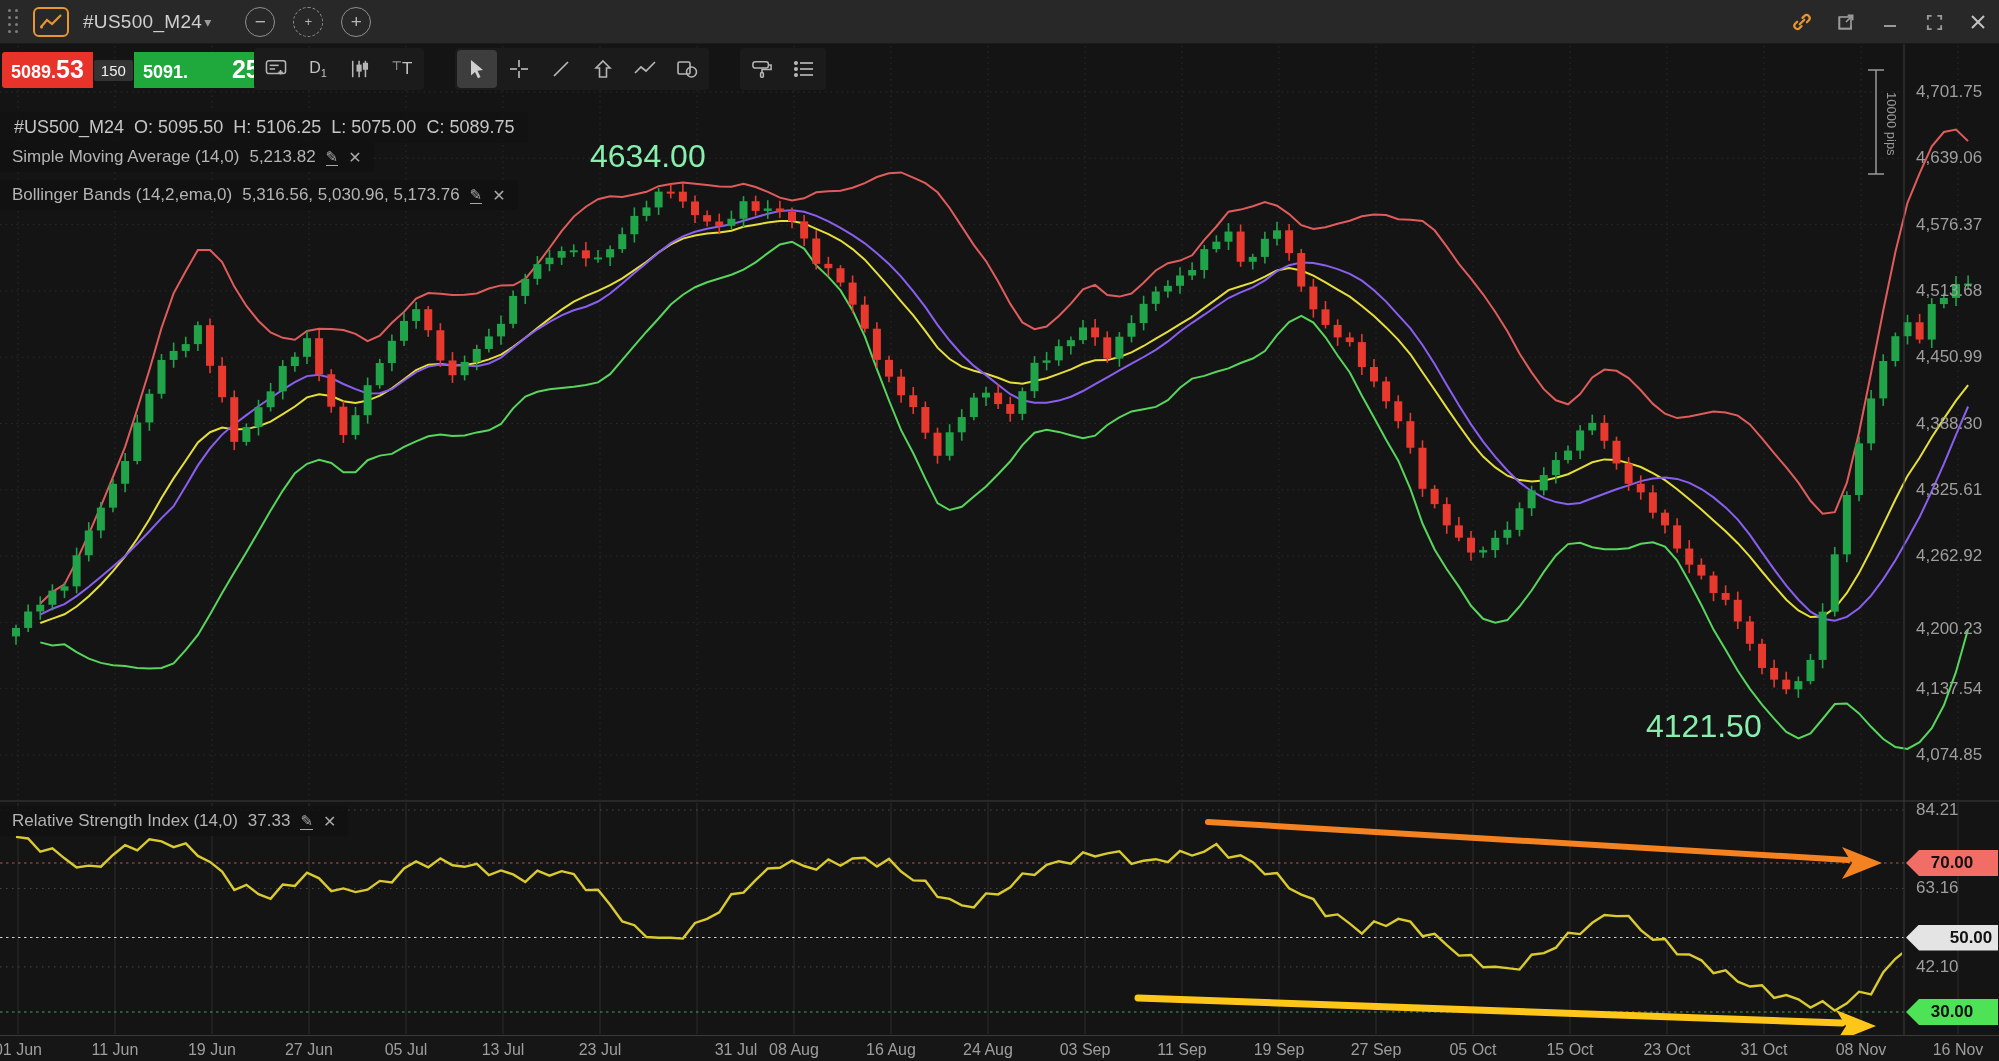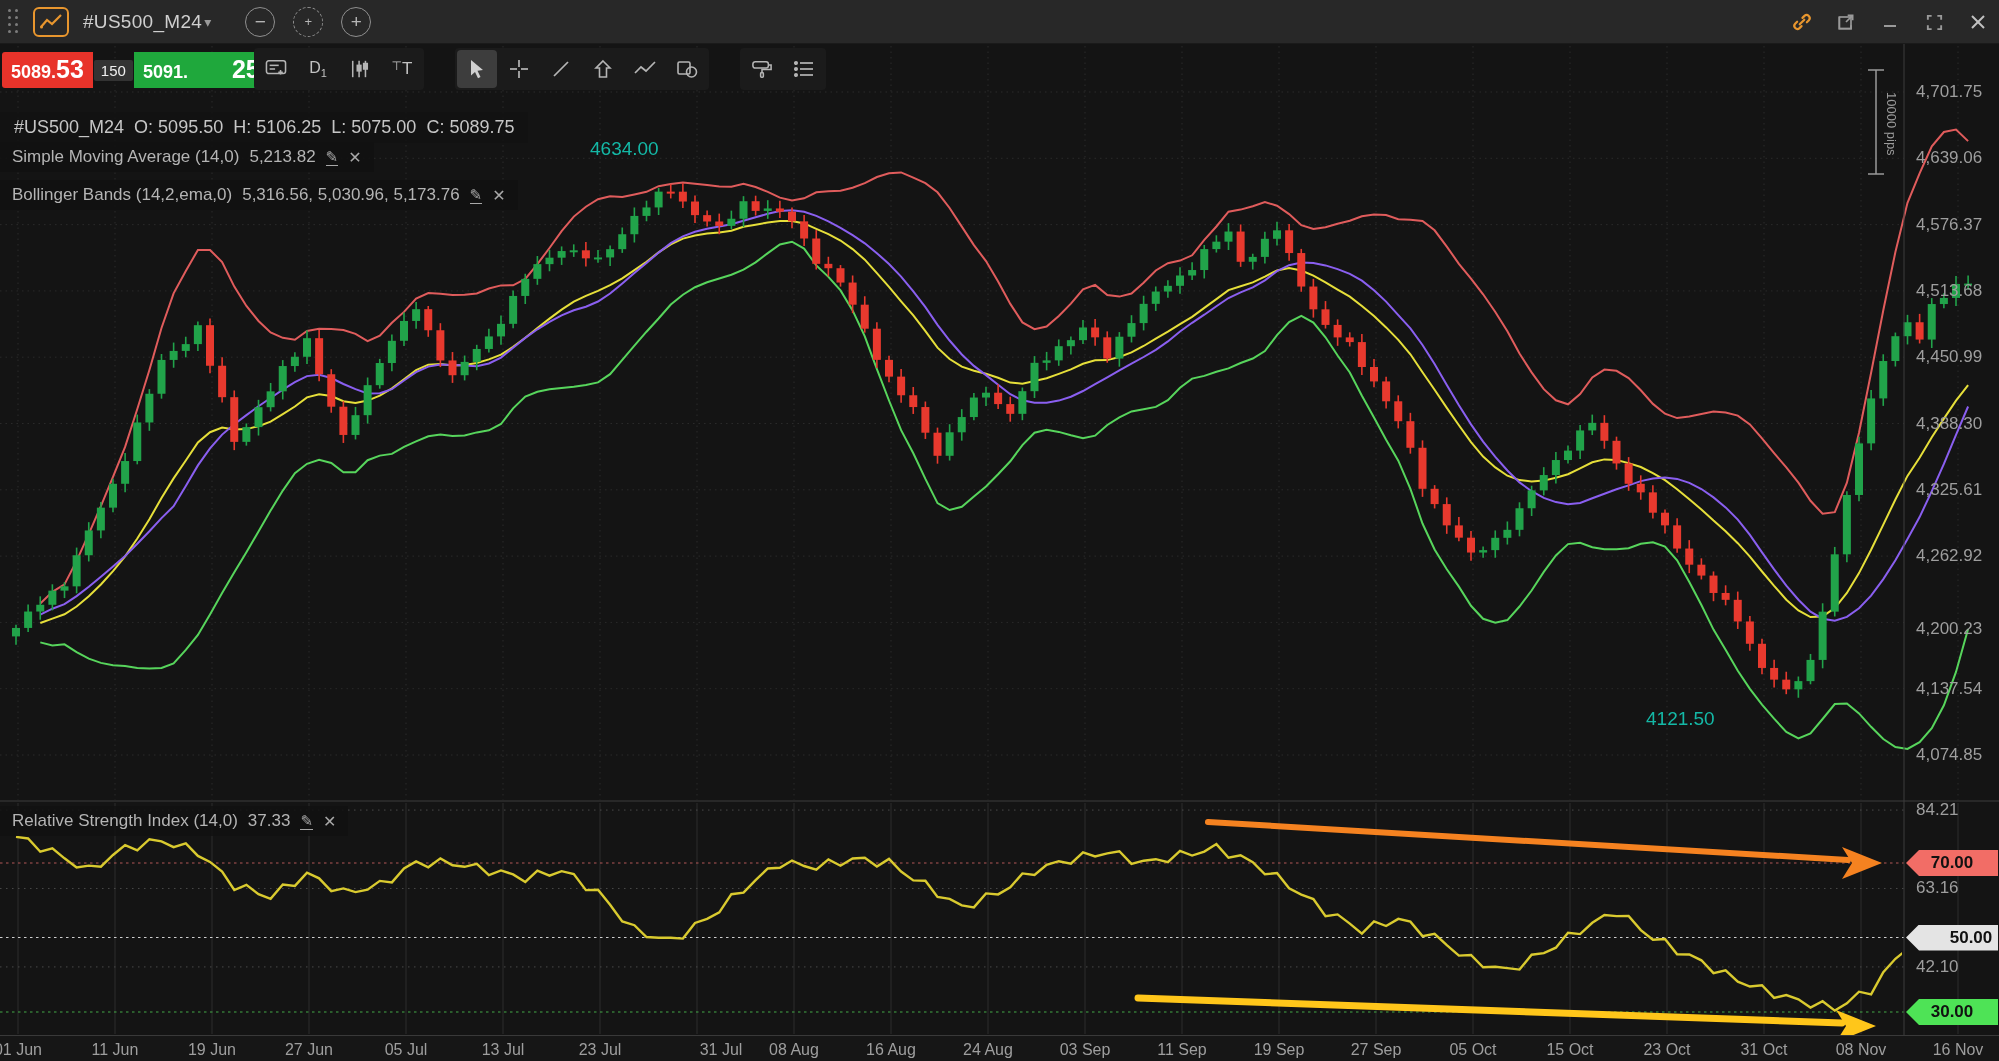--- a/index.html
+++ b/index.html
@@ -56,21 +56,21 @@
   .axis-label { position:absolute; left:12px; color:#9e9e9e; font-size:17px; }
   .rsi-badge { position:absolute; left:2px; width:92px; height:26px; display:flex; align-items:center;
                justify-content:center; color:#111; font-size:17px; font-weight:bold;
                clip-path:polygon(0 50%, 13px 0, 100% 0, 100% 100%, 13px 100%); }
   .time-axis { position:absolute; left:0; top:1035px; width:1999px; height:26px; background:#161616;
                border-top:1px solid #393939; z-index:10; cursor:ew-resize; }
   .date-label { position:absolute; top:5px; width:70px; margin-left:-35px; text-align:center;
                 color:#9e9e9e; font-size:16px; }
 
   
-  .chart-note { position:absolute; color:#14b8a6; font-size:19px; z-index:8; }
+  .chart-note { position:absolute; color:#86efac; font-size:32px; z-index:8; }
   .measure-text { position:absolute; left:1884px; top:74px; height:100px; color:#9a9a9a; font-size:13px;
                   writing-mode:vertical-rl; text-align:center; z-index:8; }
   svg#plot { position:absolute; left:0; top:0; z-index:1; }
 </style>
 </head>
 <body>
 
 <div id="app">
 
   <svg id="plot" width="1999" height="1061">
@@ -701,21 +701,21 @@
       <div class="rsi-badge" style="top: 955px; background: rgb(78, 227, 86);">30.00</div>
     </div>
   <div class="time-axis" id="timeAxis">
       <div class="date-label" style="left: 18px;">01 Jun</div>
       <div class="date-label" style="left: 115px;">11 Jun</div>
       <div class="date-label" style="left: 212px;">19 Jun</div>
       <div class="date-label" style="left: 309px;">27 Jun</div>
       <div class="date-label" style="left: 406px;">05 Jul</div>
       <div class="date-label" style="left: 503px;">13 Jul</div>
       <div class="date-label" style="left: 600px;">23 Jul</div>
-      <div class="date-label" style="left: 721px;">31 Jul</div>
+      <div class="date-label" style="left: 736px;">31 Jul</div>
       <div class="date-label" style="left: 794px;">08 Aug</div>
       <div class="date-label" style="left: 891px;">16 Aug</div>
       <div class="date-label" style="left: 988px;">24 Aug</div>
       <div class="date-label" style="left: 1085px;">03 Sep</div>
       <div class="date-label" style="left: 1182px;">11 Sep</div>
       <div class="date-label" style="left: 1279px;">19 Sep</div>
       <div class="date-label" style="left: 1376px;">27 Sep</div>
       <div class="date-label" style="left: 1473px;">05 Oct</div>
       <div class="date-label" style="left: 1570px;">15 Oct</div>
       <div class="date-label" style="left: 1667px;">23 Oct</div>

